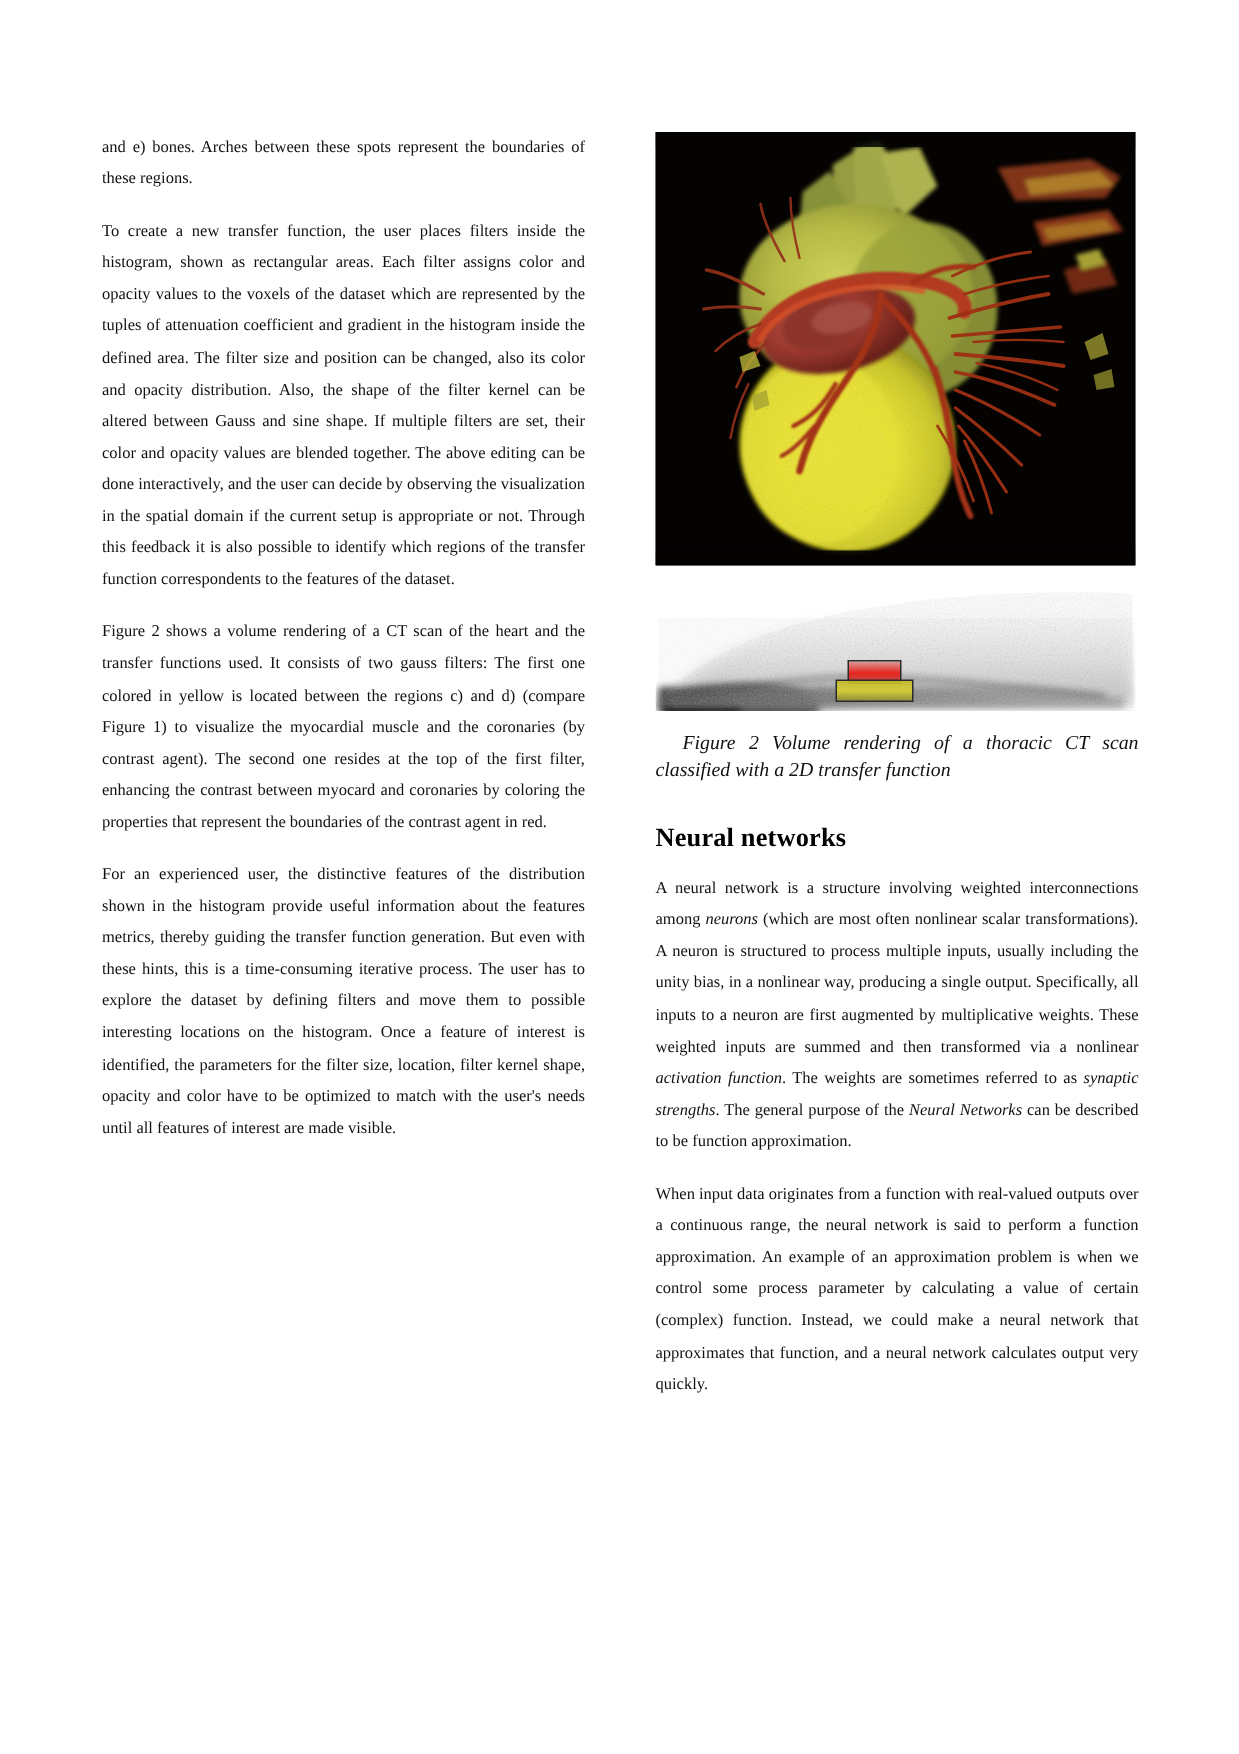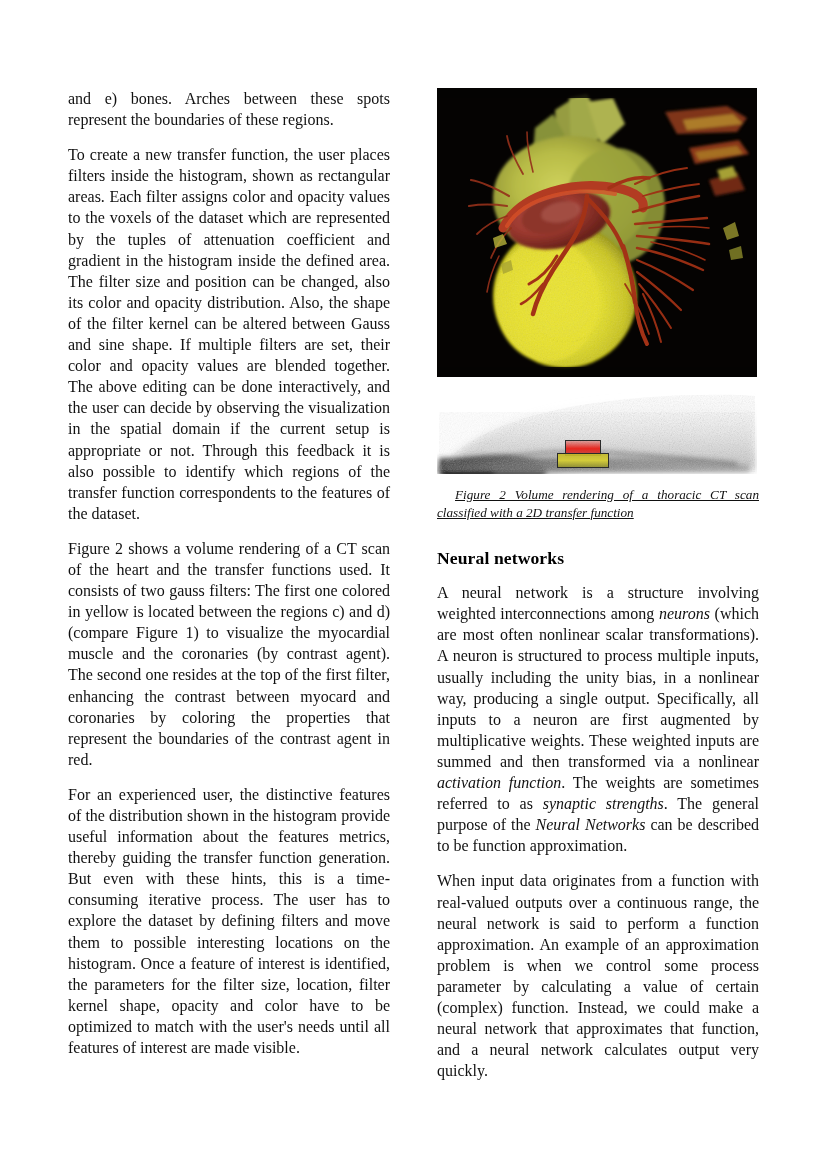--- a/index.html
+++ b/index.html
@@ -33,21 +33,21 @@
     gap: 47px;
   }
 
   .col {
     width: 322px;
     flex: 0 0 322px;
   }
 
   p.body-par {
     margin: 0 0 14px 0;
-    font-size: 16px;
+    font-size: 11px;
     line-height: 21.1px;
     text-align: justify;
     text-justify: inter-word;
     hyphens: none;
     color: #111;
     font-family: Liberation Serif, serif;
   }
   p.body-par:last-child { margin-bottom: 0; }
 
   p.body-par i, span.it { font-style: italic; }
@@ -111,21 +111,20 @@
   }
 
   .fig-caption {
     font-size: 13.2px;
     line-height: 17.6px;
     font-style: italic;
     text-align: justify;
     margin: 12px 0 0 0;
     text-indent: 18px;
     color: #111;
-    text-decoration: underline;
   }
 
   h2.section-heading {
     font-size: 17.6px;
     line-height: 22px;
     font-weight: bold;
     margin: 26px 0 13px 0;
     letter-spacing: 0.1px;
     color: #000;
   }

